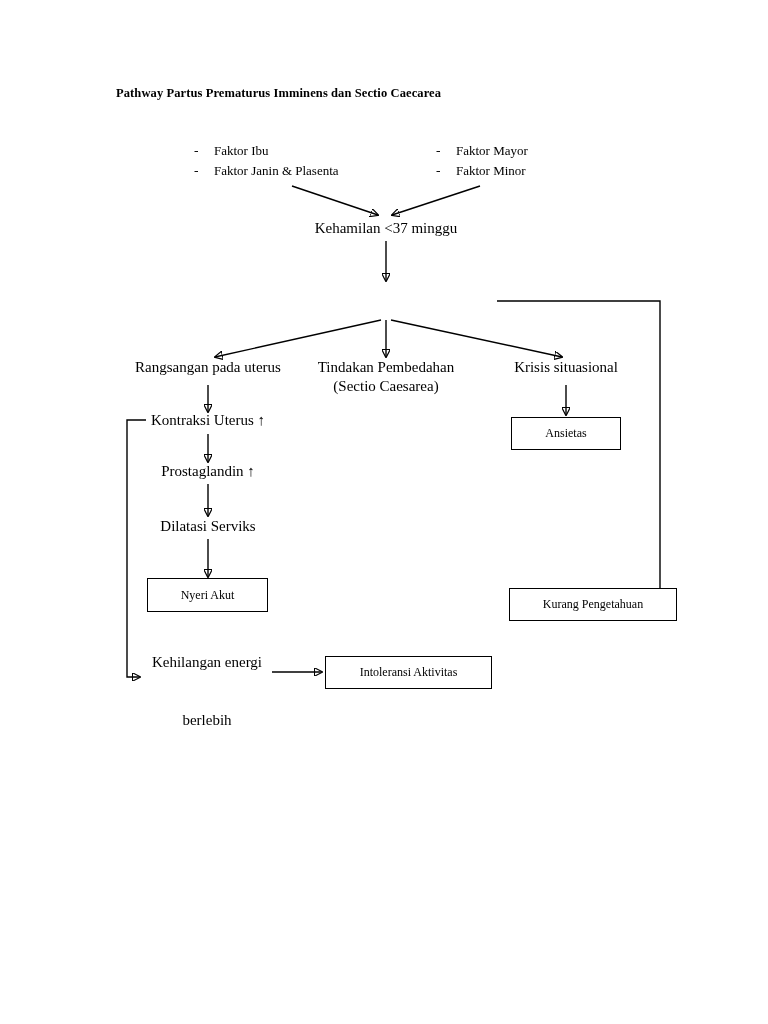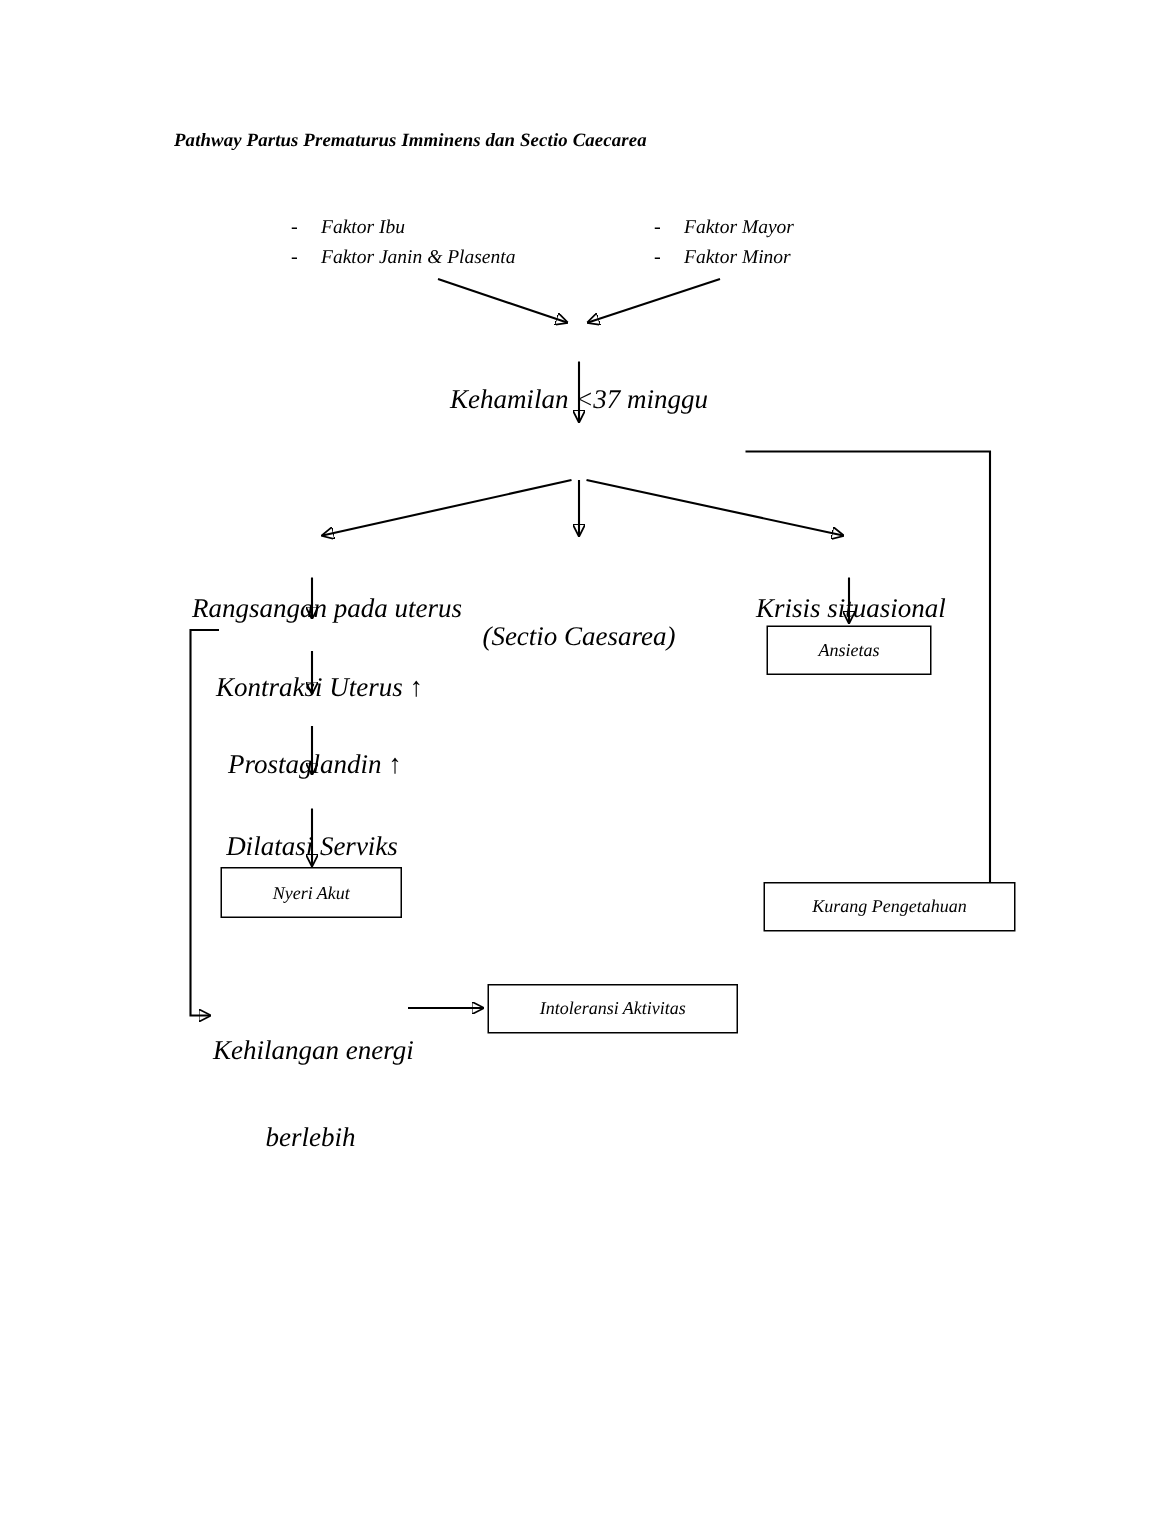--- a/index.html
+++ b/index.html
@@ -13,38 +13,36 @@
     position: relative;
     font-family: "Liberation Serif", "DejaVu Serif", serif;
     color: #000000;
     overflow: hidden;
   }
   #page {
     position: absolute;
     inset: 0;
     width: 768px;
     height: 1024px;
-    font-style: italic;
   }
   .doc-title {
     position: absolute;
     left: 116px;
     top: 86px;
     font-size: 12.5px;
     font-weight: bold;
     letter-spacing: 0.1px;
     white-space: nowrap;
   }
   .node-text {
     position: absolute;
-    font-size: 18px;
+    font-size: 15px;
     line-height: 19px;
     white-space: pre;
     text-align: center;
-    margin-top: 38px;
   }
   .list-item {
     position: absolute;
     font-size: 13px;
     line-height: 20px;
     white-space: pre;
   }
   .list-dash {
     position: absolute;
     font-size: 13.5px;
@@ -130,20 +128,21 @@
     <line x1="272" y1="672" x2="322" y2="672" marker-end="url(#arrow)"></line>
 
     <line x1="566" y1="385" x2="566" y2="415" marker-end="url(#arrow)"></line>
   </svg>
 
   <div class="node-text" style="left:286px; top:219px; width:200px;">Kehamilan &lt;37 minggu</div>
 
 
   <div class="node-text" style="left:128px; top:358px; width:160px;">Rangsangan pada uterus</div>
 
+  <div class="node-text" style="left:300px; top:358px; width:172px;">Tindakan Pembedahan</div>
   <div class="node-text" style="left:300px; top:377px; width:172px;">(Sectio Caesarea)</div>
 
   <div class="node-text" style="left:504px; top:358px; width:124px;">Krisis situasional</div>
 
   <div class="node-text" style="left:144px; top:411px; width:128px;">Kontraksi Uterus ↑</div>
 
   <div class="node-text" style="left:152px; top:462px; width:112px;">Prostaglandin ↑</div>
 
   <div class="node-text" style="left:150px; top:517px; width:116px;">Dilatasi Serviks</div>
 

